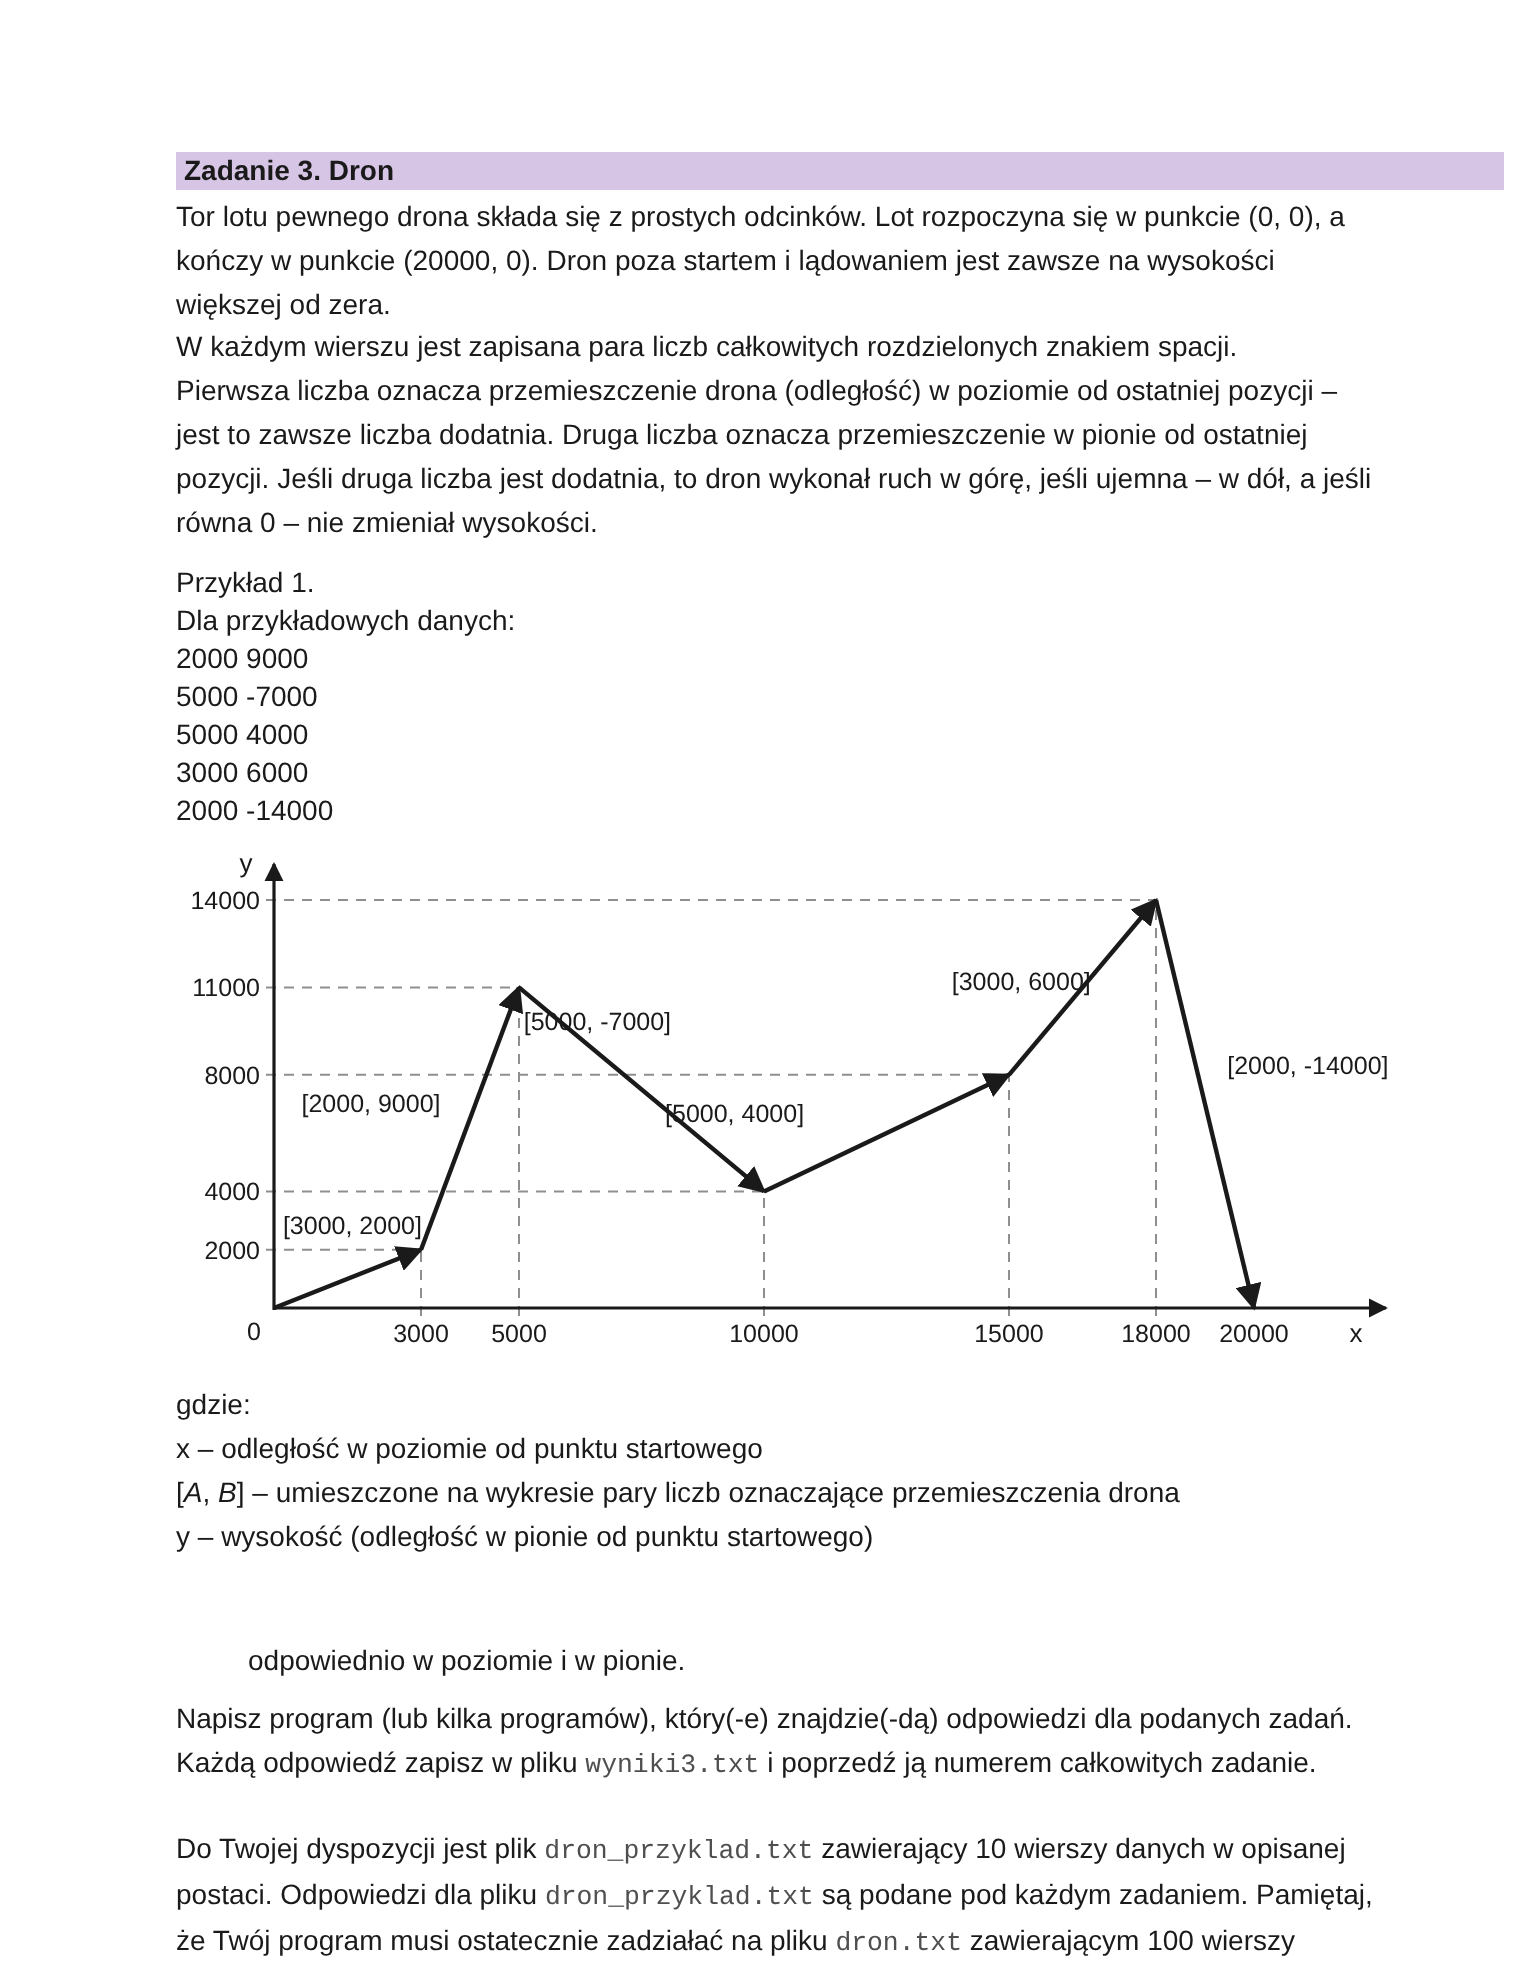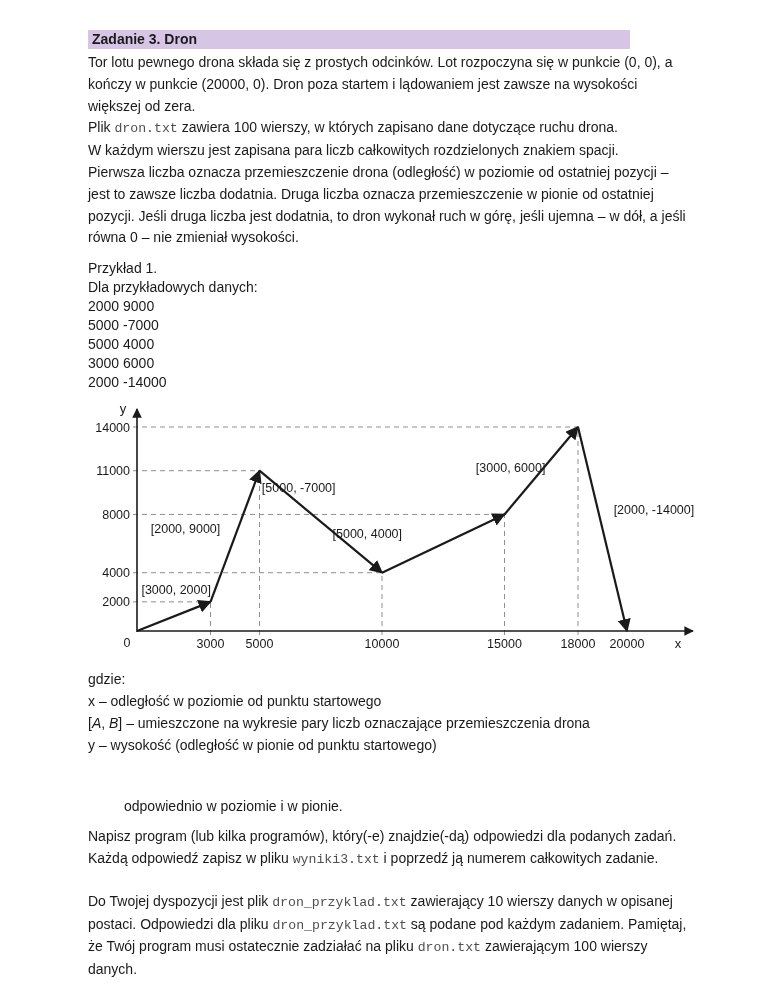--- a/index.html
+++ b/index.html
@@ -5,21 +5,21 @@
   * { margin:0; padding:0; box-sizing:border-box; }
   html,body { width:768px; height:985px; background:#ffffff; overflow:hidden; }
   body {
     font-family:"Liberation Sans", sans-serif;
     font-size:14px; color:#1a1a1a; line-height:21.8px;
     -webkit-font-smoothing:antialiased;
   }
   .page { width:768px; height:985px; padding:30px 74px 0 88px; }
   .hl-header {
     font-weight:bold; height:19px; line-height:19px;
-    padding:0 4px; margin-bottom:3px; width:542px;
+    padding:0 4px; margin-bottom:3px; width:664px;margin-top:46px;
   }
   p { margin:0; }
   .mono { font-family:"Liberation Mono", monospace; font-size:13.2px; color:#4f4f4f; }
   .bold { font-weight:normal; }
   .it { font-style:italic; }
   .example { margin-top:10px; }
   .example p, .example .datalines div { line-height:19px; }
   .chart-wrap { margin-top:5px; height:272px; }
   .legend-block { }
   .indent { padding-left:36px;margin-top:40px; }
@@ -30,21 +30,20 @@
 </head>
 <body>
 
 <div class="page">
 
   <div class="hl-header" style="background: rgb(215, 197, 230);">
     <span>Zadanie 3. Dron</span>
   </div>
 
   <p><span>Tor lotu pewnego drona składa się z prostych odcinków. Lot rozpoczyna się w punkcie (0, 0), a kończy w punkcie (20000, 0). Dron poza startem i lądowaniem jest zawsze na wysokości większej od zera.</span></p>
-  <p><span>Plik </span><span class="mono">dron.txt</span><span> zawiera 100 wierszy, w których zapisano dane dotyczące ruchu drona.</span></p>
   <p><span>W każdym wierszu jest zapisana para liczb całkowitych rozdzielonych znakiem spacji.</span></p>
   <p><span>Pierwsza liczba oznacza przemieszczenie drona (odległość) w poziomie od ostatniej pozycji – jest to zawsze liczba dodatnia. Druga liczba oznacza przemieszczenie w pionie od ostatniej pozycji. Jeśli druga liczba jest dodatnia, to dron wykonał ruch w górę, jeśli ujemna – w dół, a jeśli równa 0 – nie zmieniał wysokości.</span></p>
 
   <div class="example">
     <p class="bold">Przykład 1.</p>
     <p>Dla przykładowych danych:</p>
     <div class="datalines">
         <div>2000 9000</div>
         <div>5000 -7000</div>
         <div>5000 4000</div>

